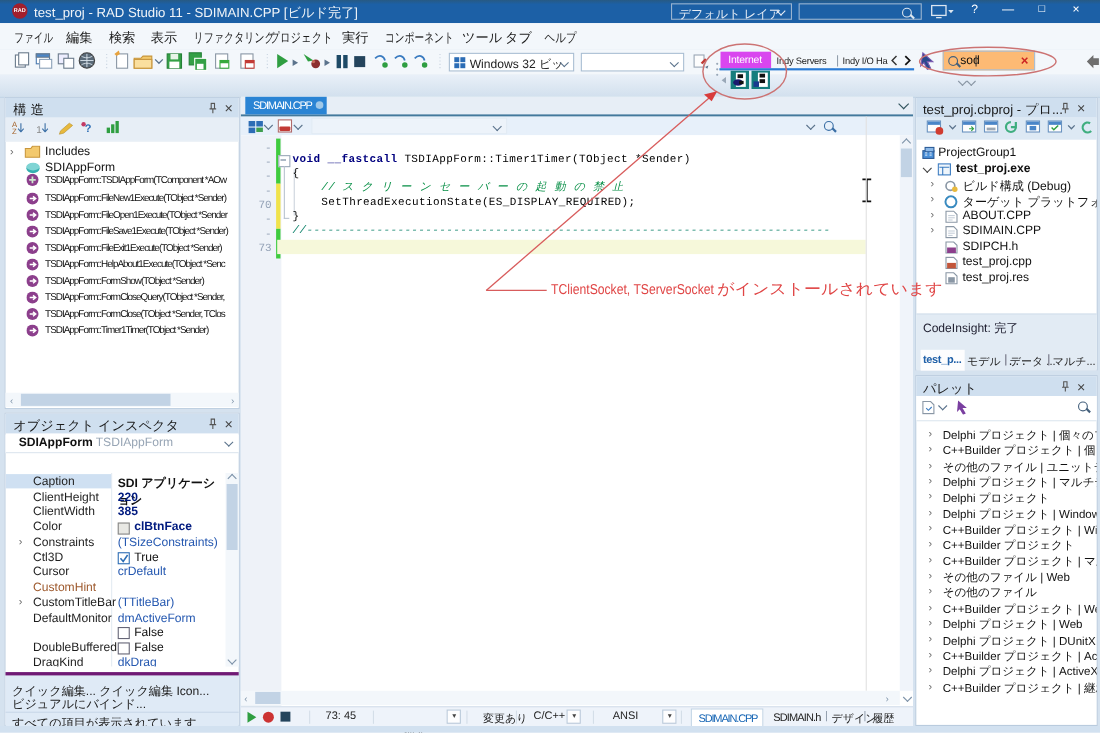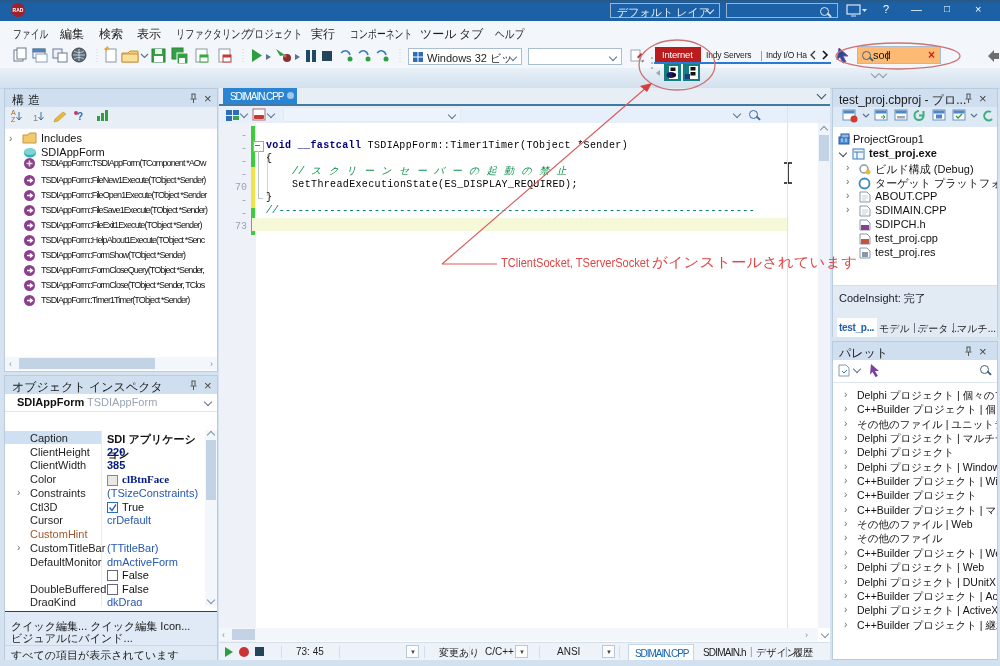--- a/index.html
+++ b/index.html
@@ -43,20 +43,21 @@
 .mag i{position:absolute;left:6px;top:6px;width:4.5px;height:1.5px;background:#44607c;transform:rotate(45deg);display:block;}
 
 .sbarrow{color:#7d92a8;font-size:9px;}
 </style>
 </head>
 <body>
 <div id="app">
 
   <div id="titlebar" class="abs">
     <div id="radlogo" class="abs">RAD</div>
+    <div id="titletext" class="abs">test_proj - RAD Studio 11 - SDIMAIN.CPP [ビルド完了]</div>
     <div class="abs tbbox" style="left:610px;top:3px;width:110px;">
       <span style="position:absolute;left:6px;top:1px;">デフォルト レイアウト</span>
       <span class="cv" style="right:6px;top:3px;border-color:#e8eef6;"></span>
     </div>
     <div class="abs tbbox" style="left:726px;top:3px;width:112px;">
       <span class="mag" style="right:8px;top:3px;border-color:#dce6f0;">
           <i style="background:#dce6f0;"></i>
         </span>
     </div>
     <svg class="abs" width="22" height="14" style="left:846px;top:4px">
@@ -164,21 +165,21 @@
       </svg>
   </div>
   <div id="band2" class="abs"></div>
 
   <div class="abs" style="left:648px;top:45px;width:352px;height:23px;font-size:11px;">
     <svg width="4" height="16" style="position:absolute;left:2px;top:11px">
         <circle cx="2" cy="2" r="1" fill="#9aa8b8"></circle>
         <circle cx="2" cy="7" r="1" fill="#9aa8b8"></circle>
         <circle cx="2" cy="12" r="1" fill="#9aa8b8"></circle>
       </svg>
-    <div style="position:absolute;left:7px;top:2px;width:46px;height:15px;background:#b91c1c;color:#fff;">
+    <div style="position:absolute;left:7px;top:2px;width:46px;height:15px;background:#d946ef;color:#fff;">
         <span style="position:absolute;left:7px;top:2px;font-size:9.5px;letter-spacing:-0.2px;">Internet</span>
       </div>
     <span style="position:absolute;left:58px;top:5px;color:#222;font-size:8.5px;letter-spacing:-0.2px;">Indy Servers</span>
     <span style="position:absolute;left:112px;top:4px;color:#8a97a5;">|</span>
     <span style="position:absolute;left:118px;top:5px;color:#222;font-size:8.5px;letter-spacing:-0.2px;">Indy I/O Ha</span>
     <svg width="8" height="10" style="position:absolute;left:161px;top:5px">
         <path d="M6 1L2 5l4 4" stroke="#333" fill="none" stroke-width="1.3"></path>
       </svg>
     <svg width="8" height="10" style="position:absolute;left:173px;top:5px">
         <path d="M2 1l4 4-4 4" stroke="#111" fill="none" stroke-width="1.6"></path>
@@ -343,21 +344,21 @@
           <span style="position:absolute;left:25px;top:0;color:#1e1e1e;">ClientHeight</span>
           <span style="position:absolute;left:102px;top:0;color:#001a7f;font-weight:bold;">220</span>
         </div>
       <div style="position:absolute;left:0;top:29px;width:200px;height:13px;">
           <span style="position:absolute;left:25px;top:0;color:#1e1e1e;">ClientWidth</span>
           <span style="position:absolute;left:102px;top:0;color:#001a7f;font-weight:bold;">385</span>
         </div>
       <div style="position:absolute;left:0;top:43px;width:200px;height:13px;">
           <span style="position:absolute;left:25px;top:0;color:#1e1e1e;">Color</span>
           <span style="position:absolute;left:102px;top:2px;width:9px;height:9px;background:#e8e8e4;border:1px solid #888;"></span>
-          <span style="position:absolute;left:117px;top:0;color:#001a7f;font-weight:bold;font-family:Liberation Serif, serif;">clBtnFace</span>
+          <span style="position:absolute;left:117px;top:0;color:#001a7f;font-weight:bold;">clBtnFace</span>
         </div>
       <div style="position:absolute;left:0;top:57px;width:200px;height:13px;">
           <span class="exp" style="position:absolute;left:12px;top:0;">›</span>
           <span style="position:absolute;left:25px;top:0;color:#1e1e1e;">Constraints</span>
           <span style="position:absolute;left:102px;top:0;color:#2558b0;">(TSizeConstraints)</span>
         </div>
       <div style="position:absolute;left:0;top:71px;width:200px;height:13px;">
           <span style="position:absolute;left:25px;top:0;color:#1e1e1e;">Ctl3D</span>
           <span style="position:absolute;left:102px;top:1px;width:9px;height:9px;background:#fff;border:1px solid #2d6db5;"></span>
           <svg style="position:absolute;left:103px;top:2px" width="9" height="9">
@@ -394,21 +395,21 @@
       <div style="position:absolute;left:0;top:166px;width:200px;height:13px;">
           <span style="position:absolute;left:25px;top:0;color:#1e1e1e;">DragKind</span>
           <span style="position:absolute;left:102px;top:0;color:#2558b0;">dkDrag</span>
         </div>
     </div>
     <div style="position:absolute;left:200px;top:54px;width:12px;height:176px;background:#f3f7fb;">
       <span class="cu" style="left:3px;top:2px;"></span>
       <div class="sbthumb" style="position:absolute;left:1px;top:10px;width:10px;height:60px;"></div>
       <span class="cv" style="left:3px;bottom:3px;border-color:#7d92a8;"></span>
     </div>
-    <div style="position:absolute;left:0;top:235px;width:212px;height:48px;background:#dfeaf6;font-size:11px;color:#1a1a1a;border-top:1px solid #701a75;">
+    <div style="position:absolute;left:0;top:235px;width:212px;height:48px;background:#dfeaf6;font-size:11px;color:#1a1a1a;border-top:3px solid #701a75;">
       <span style="position:absolute;left:6px;top:7px;">クイック編集... クイック編集 Icon...</span>
       <span style="position:absolute;left:6px;top:19px;">ビジュアルにバインド...</span>
       <div style="position:absolute;left:0;top:33px;width:212px;height:1px;background:#c9d8e8;"></div>
       <span style="position:absolute;left:6px;top:36px;">すべての項目が表示されています</span>
     </div>
   </div>
 
   <div class="abs" id="editor">
     <div id="edtabbar">
         <div id="edtab" style="left:4px;">

